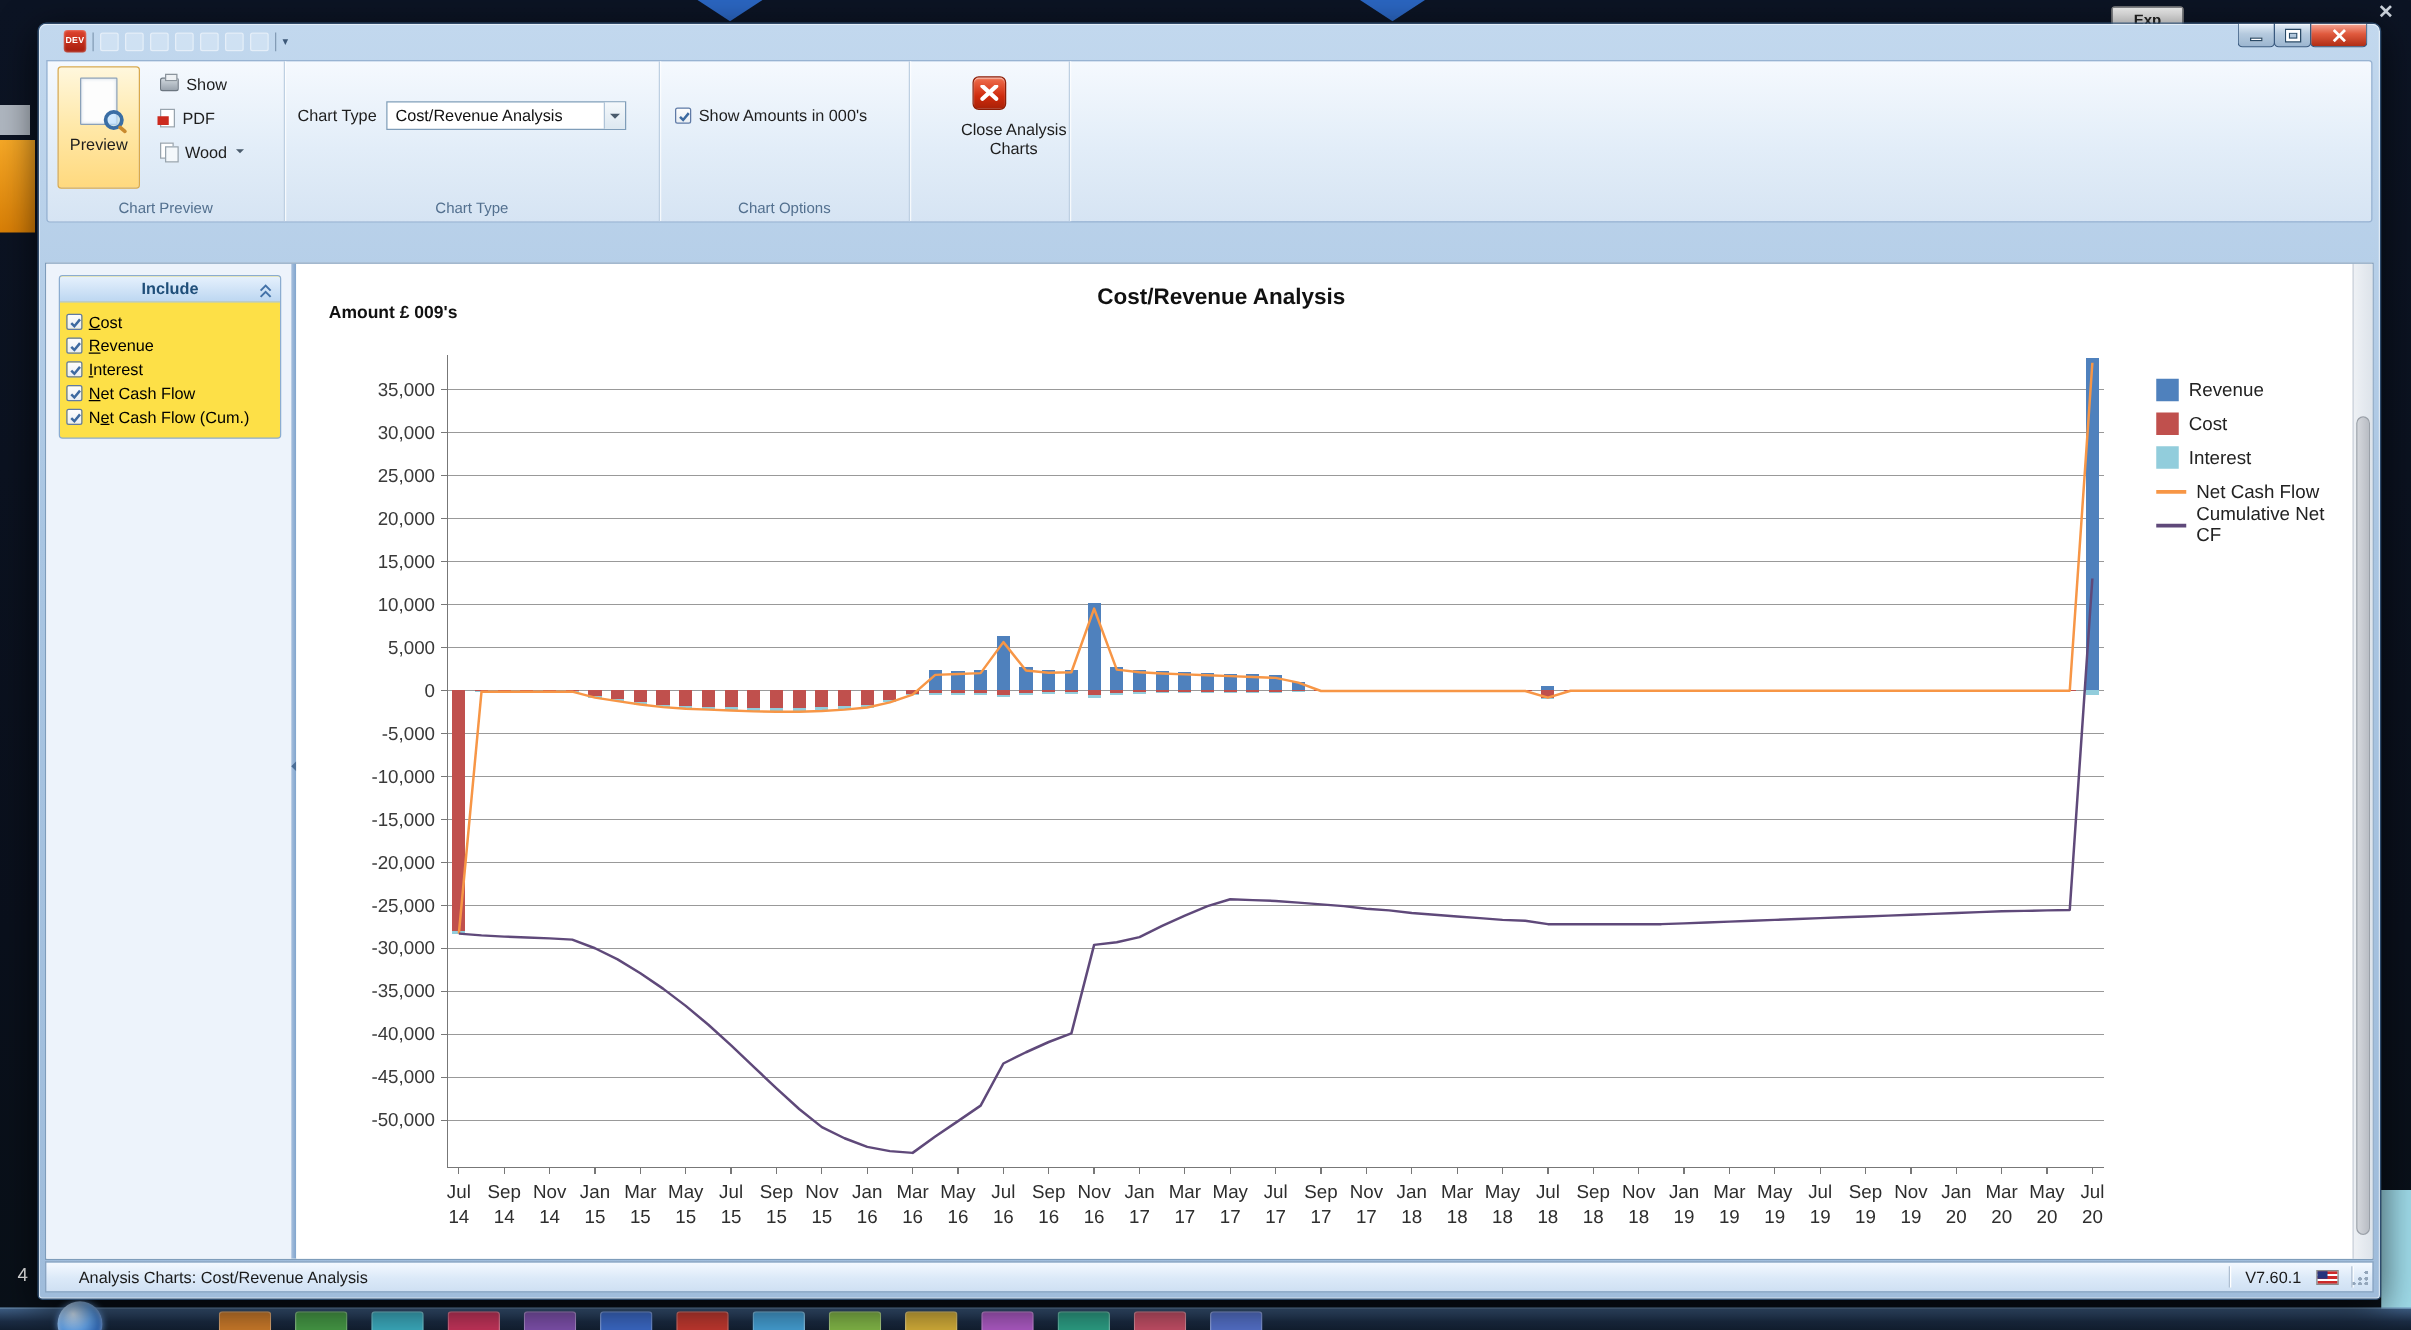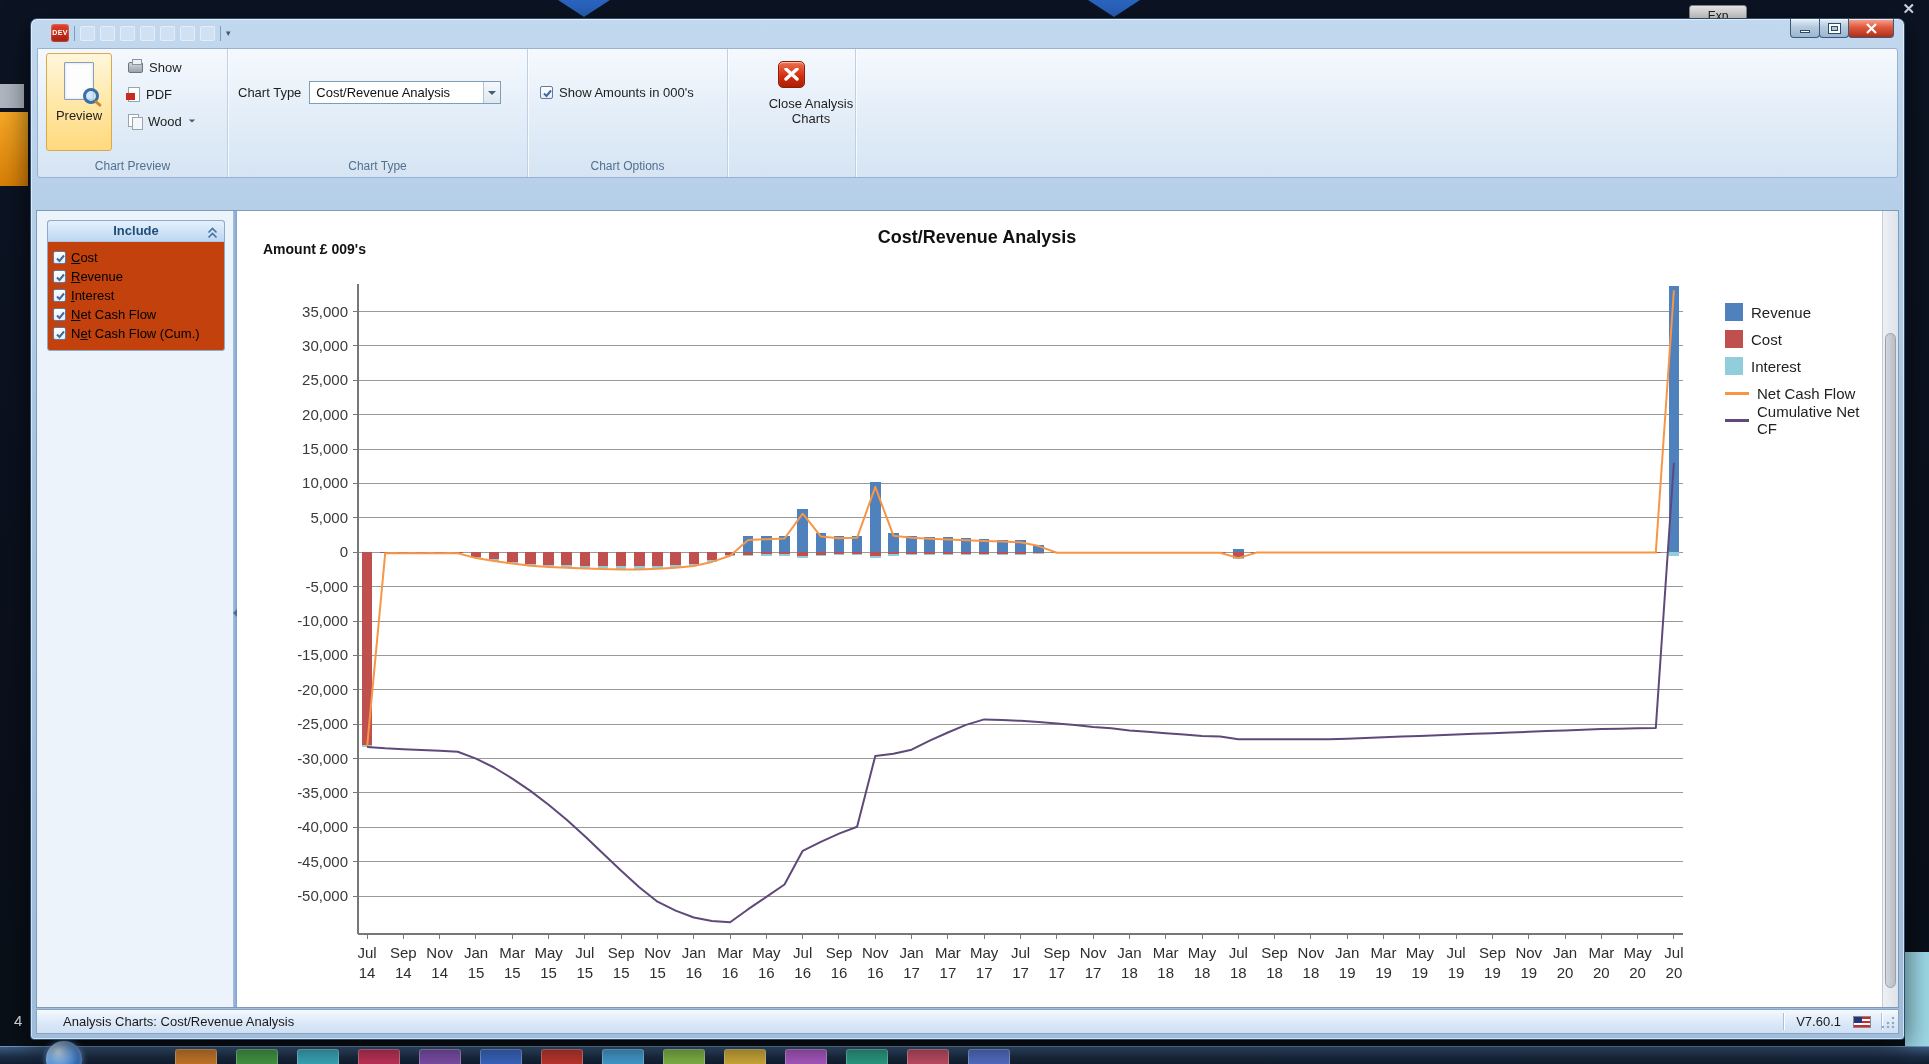--- a/index.html
+++ b/index.html
@@ -4,21 +4,21 @@
 <style>
   * { box-sizing: border-box; margin: 0; padding: 0; }
   html,body { width:1929px; height:1064px; overflow:hidden; font-family:"Liberation Sans", sans-serif; }
   .screen { position:relative; width:1929px; height:1064px; background:linear-gradient(180deg,#0c1424 0%,#0a101c 70%,#091018 100%); overflow:hidden; }
 
   
   .bg-tri { position:absolute; top:0; width:0; height:0; border-left:26px solid transparent; border-right:26px solid transparent; border-top:17px solid #2b66c2; }
   .bg-orange { position:absolute; left:0; top:112px; width:28px; height:74px; background:linear-gradient(#f6a826,#d97f06); }
   .bg-gray { position:absolute; left:0; top:84px; width:24px; height:24px; background:#cdd4dc; opacity:.85; }
   .bg-cyan { position:absolute; right:0; top:952px; width:24px; height:95px; background:#9edae8; }
-  .bg-exp { position:absolute; right:182px; top:5px; width:58px; height:23px; background:linear-gradient(#efefef,#cfcfcf); border:1px solid #8a8a8a; border-radius:3px; font-size:12px; color:#222; text-align:center; line-height:21px; overflow:hidden; }
+  .bg-exp { position:absolute; right:182px; top:5px; width:58px; height:23px; background:linear-gradient(#efefef,#cfcfcf); border:1px solid #8a8a8a; border-radius:3px; font-size:12px; color:#222; text-align:center; line-height:21px; overflow:hidden;font-weight:bold; }
   .bg-x { position:absolute; right:14px; top:0px; color:#cfd6df; font-size:15px; font-weight:bold; }
   .bg-num { position:absolute; left:14px; top:1012px; color:#e8e8e8; font-size:15px; }
 
   
   .taskbar { position:absolute; left:0; top:1046px; width:100%; height:18px; background:linear-gradient(#3c5b80,#1b2c44 60%,#121f31); border-top:1px solid #6f95bd; }
   .start-orb { position:absolute; left:46px; top:1041px; width:36px; height:36px; border-radius:50%; background:radial-gradient(circle at 35% 28%, #d8ecff 0%, #66a7ee 40%, #1d55a8 75%, #123a74 100%); box-shadow:0 0 6px rgba(120,180,255,.8), inset 0 0 4px rgba(255,255,255,.6); }
   .task-icons { position:absolute; left:175px; top:1049px; display:flex; gap:19px; }
   .task-icons .ticon { width:42px; height:15px; border-radius:3px 3px 0 0; opacity:.95; border:1px solid rgba(255,255,255,.35); border-bottom:none; }
 
   
@@ -75,21 +75,21 @@
   .opt-row { position:absolute; left:12px; top:36px; display:flex; align-items:center; gap:6px; font-size:13px; color:#1e1e1e; }
   .cb { width:13px; height:13px; background:linear-gradient(#fdfdfd,#e9eef3); border:1px solid #5f7aa6; border-radius:2px; position:relative; flex:none; }
   .cb svg { position:absolute; left:1px; top:1px; }
 
   .close-btn { position:absolute; left:10px; top:8px; width:106px; height:96px; display:flex; flex-direction:column; align-items:center; padding-top:4px; gap:8px; font-size:13px; color:#1e1e1e; text-align:center; border-radius:3px; }
   .icon-closex { width:27px; height:27px; border-radius:5px; background:linear-gradient(#f0704f,#cf2b0d 60%,#a92107); border:1px solid #8d1d06; display:flex; align-items:center; justify-content:center; box-shadow:inset 0 1px 1px rgba(255,255,255,.6); }
 
   
   .client { position:absolute; left:5px; right:5px; top:191px; bottom:31px; background:#fff; border:1px solid #7e9cba; display:flex; overflow:hidden; }
   .left-panel { width:196px; background:#edf3fb; padding:9px 8px 0 10px; }
-  .include-box { border:1px solid #8bacd0; border-radius:3px; background:#c2410c; overflow:hidden; }
+  .include-box { border:1px solid #8bacd0; border-radius:3px; background:#fde047; overflow:hidden; }
   .include-header { height:21px; background:linear-gradient(#e6f1fd,#bdd7f1); border-bottom:1px solid #aac6e4; position:relative; text-align:center; font-size:13px; font-weight:bold; color:#1f4e79; line-height:20px; }
   .chevrons { position:absolute; right:6px; top:4px; }
   .include-items { padding:7px 4px 9px 5px; display:flex; flex-direction:column; gap:3px; }
   .inc-row { display:flex; align-items:center; gap:5px; font-size:13px; color:#000; height:16px; }
   .splitter { width:4px; background:linear-gradient(90deg,#a7c0de,#7fa3cc); position:relative; }
   .split-arrow { position:absolute; left:0px; top:50%; width:0; height:0; border-top:4px solid transparent; border-bottom:4px solid transparent; border-right:4px solid #4a6d96; }
 
   .chart-panel { flex:1; position:relative; background:#fff; overflow:hidden; }
   .corner-label { position:absolute; left:26px; top:30px; font-size:14px; font-weight:bold; color:#111; }
   .chart-title { position:absolute; left:10px; top:16px; width:1460px; text-align:center; font-size:18px; font-weight:bold; color:#111; }

